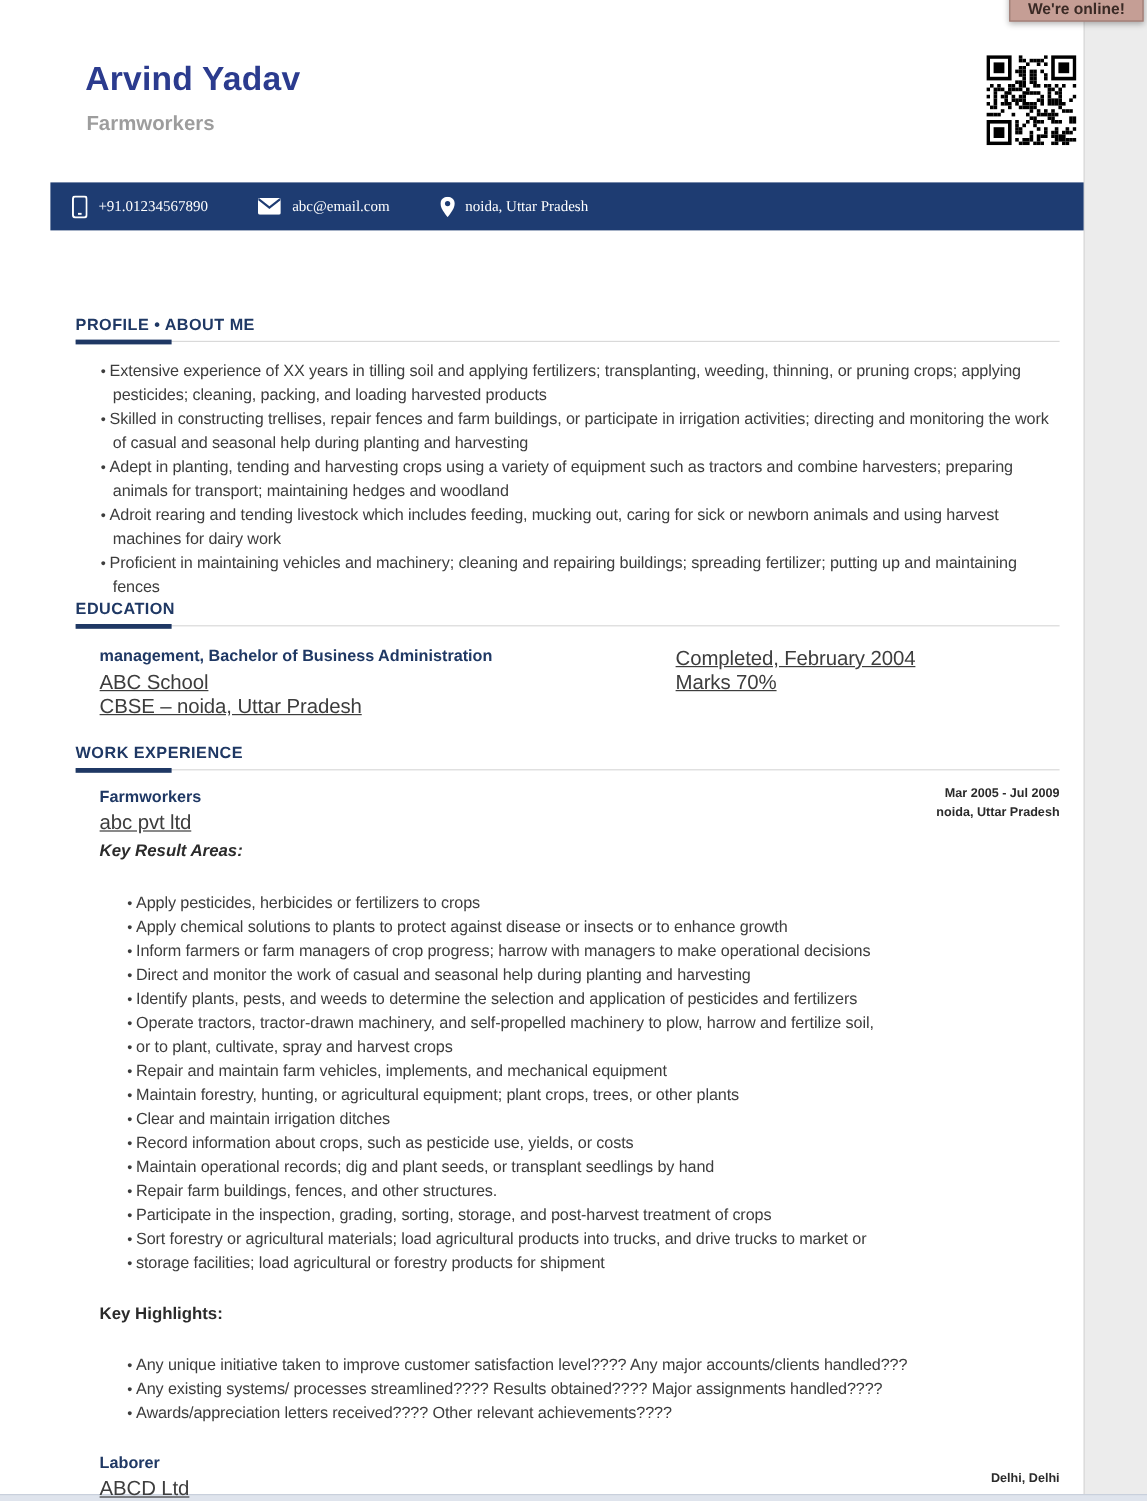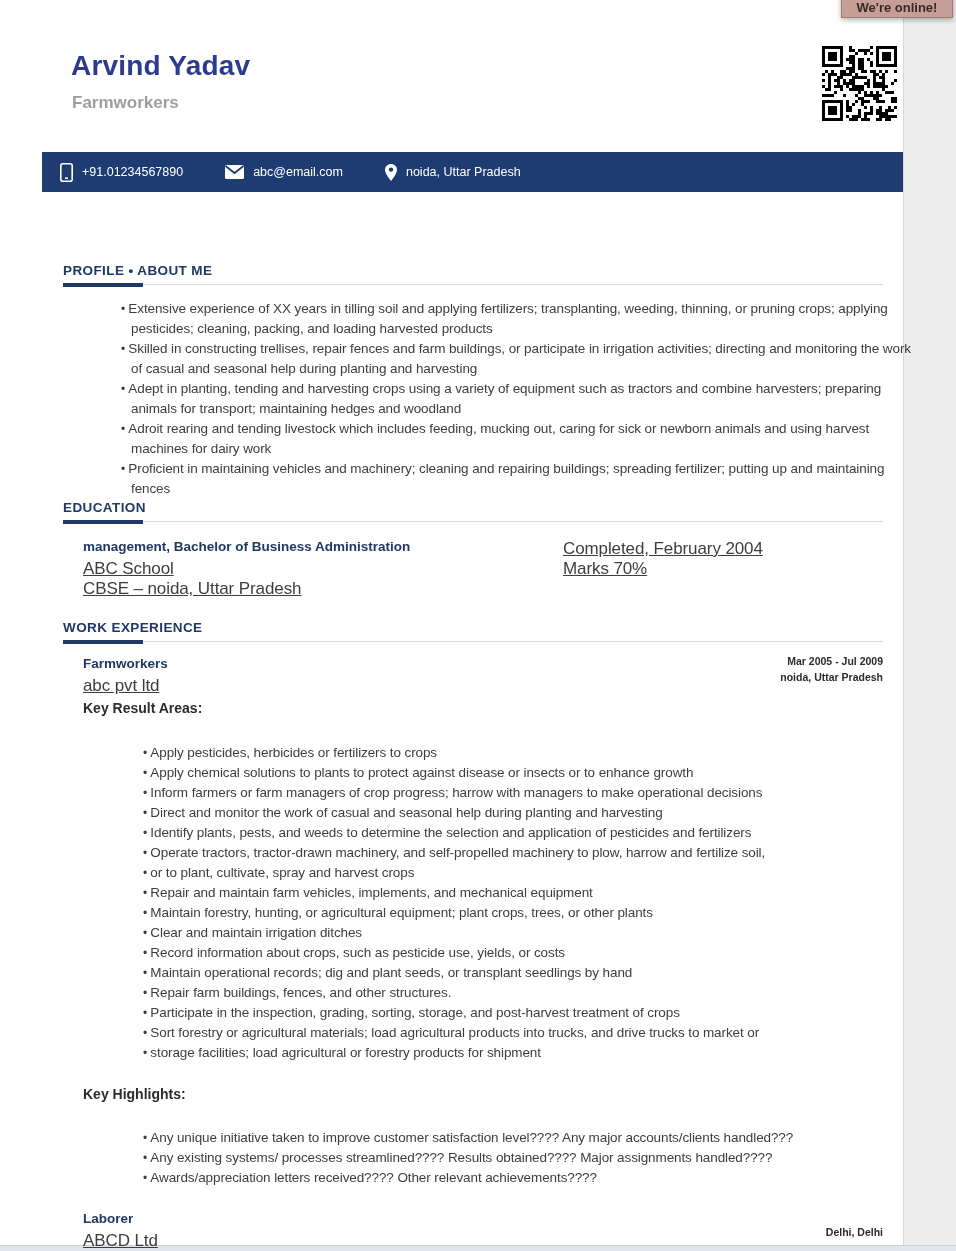--- a/index.html
+++ b/index.html
@@ -38,32 +38,32 @@
   }
   .qr { position:absolute; left:822px; top:46px; width:75px; height:78px; background:#fff; }
   .qr svg { display:block; }
   
   .contact-bar {
     position:absolute; left:42px; top:152px; width:861px; height:40px;
     background:#1e3c72; color:#ffffff;
     display:flex; align-items:center; padding-left:18px;
     font-size:12.5px;
   }
-  .contact-item { display:flex; align-items:center; margin-right:42px; }
+  .contact-item { display:flex; align-items:center; margin-right:42px;font-family:Liberation Serif, serif; }
   .contact-item .ci { margin-right:9px; display:flex; align-items:center; }
   
   .sec-head {
     position:absolute; left:63px;
     font-size:13.5px; font-weight:bold; color:#1f3864; letter-spacing:0.4px;
   }
   .sec-rule { position:absolute; left:63px; width:820px; height:4px; }
   .sec-rule .gray { position:absolute; left:0; top:1px; width:820px; height:1px; background:#d9d9d9; }
   .sec-rule .navy { position:absolute; left:0; top:0; width:80px; height:4px; background:#1f3864; }
   
-  .bullets { list-style:none;margin-left:37px; }
+  .bullets { list-style:none; }
   .bullets li {
     font-size:13.5px; line-height:20px; color:#3d3d3d;
     padding-left:10px; text-indent:-10px; letter-spacing:-0.1px;
   }
   .bullets li::before { content:"\2022\00a0"; font-size:12px; color:#3d3d3d; }
   .profile-bullets { position:absolute; left:84px; top:299px; width:800px; }
   .abs { position:absolute; }
   .t-navy-bold { font-size:13.5px; font-weight:bold; color:#1f3864; }
   .t-body { font-size:17px; color:#3d3d3d; letter-spacing:-0.1px;text-decoration:underline; }
   .t-label { font-size:14px; font-weight:bold; color:#2b2b2b; }
@@ -358,21 +358,21 @@
 <div class="sec-head" style="top:620px;">WORK EXPERIENCE</div>
 <div class="sec-rule" style="top:640px;">
     <div class="gray"></div>
     <div class="navy"></div>
   </div>
 
 <div class="abs t-navy-bold" style="left:83px; top:656px;">Farmworkers</div>
 <div class="abs t-body" style="left:83px; top:676px;">abc pvt ltd</div>
 <div class="abs t-date-sm right-col" style="top:655px;">Mar 2005 - Jul 2009</div>
 <div class="abs t-date-sm right-col" style="top:671px;">noida, Uttar Pradesh</div>
-<div class="abs t-label" style="left:83px; top:700px;">Key Result Areas:</div>
+<div class="abs t-label" style="left:83px; top:700px;font-style:italic;">Key Result Areas:</div>
 <ul class="bullets kra-list">
 
 <li>Apply pesticides, herbicides or fertilizers to crops</li>
     <li>Apply chemical solutions to plants to protect against disease or insects or to enhance growth</li>
     <li>Inform farmers or farm managers of crop progress; harrow with managers to make operational decisions</li>
     <li>Direct and monitor the work of casual and seasonal help during planting and harvesting</li>
     <li>Identify plants, pests, and weeds to determine the selection and application of pesticides and fertilizers</li>
     <li>Operate tractors, tractor-drawn machinery, and self-propelled machinery to plow, harrow and fertilize soil,</li>
     <li>or to plant, cultivate, spray and harvest crops</li>
     <li>Repair and maintain farm vehicles, implements, and mechanical equipment</li>

